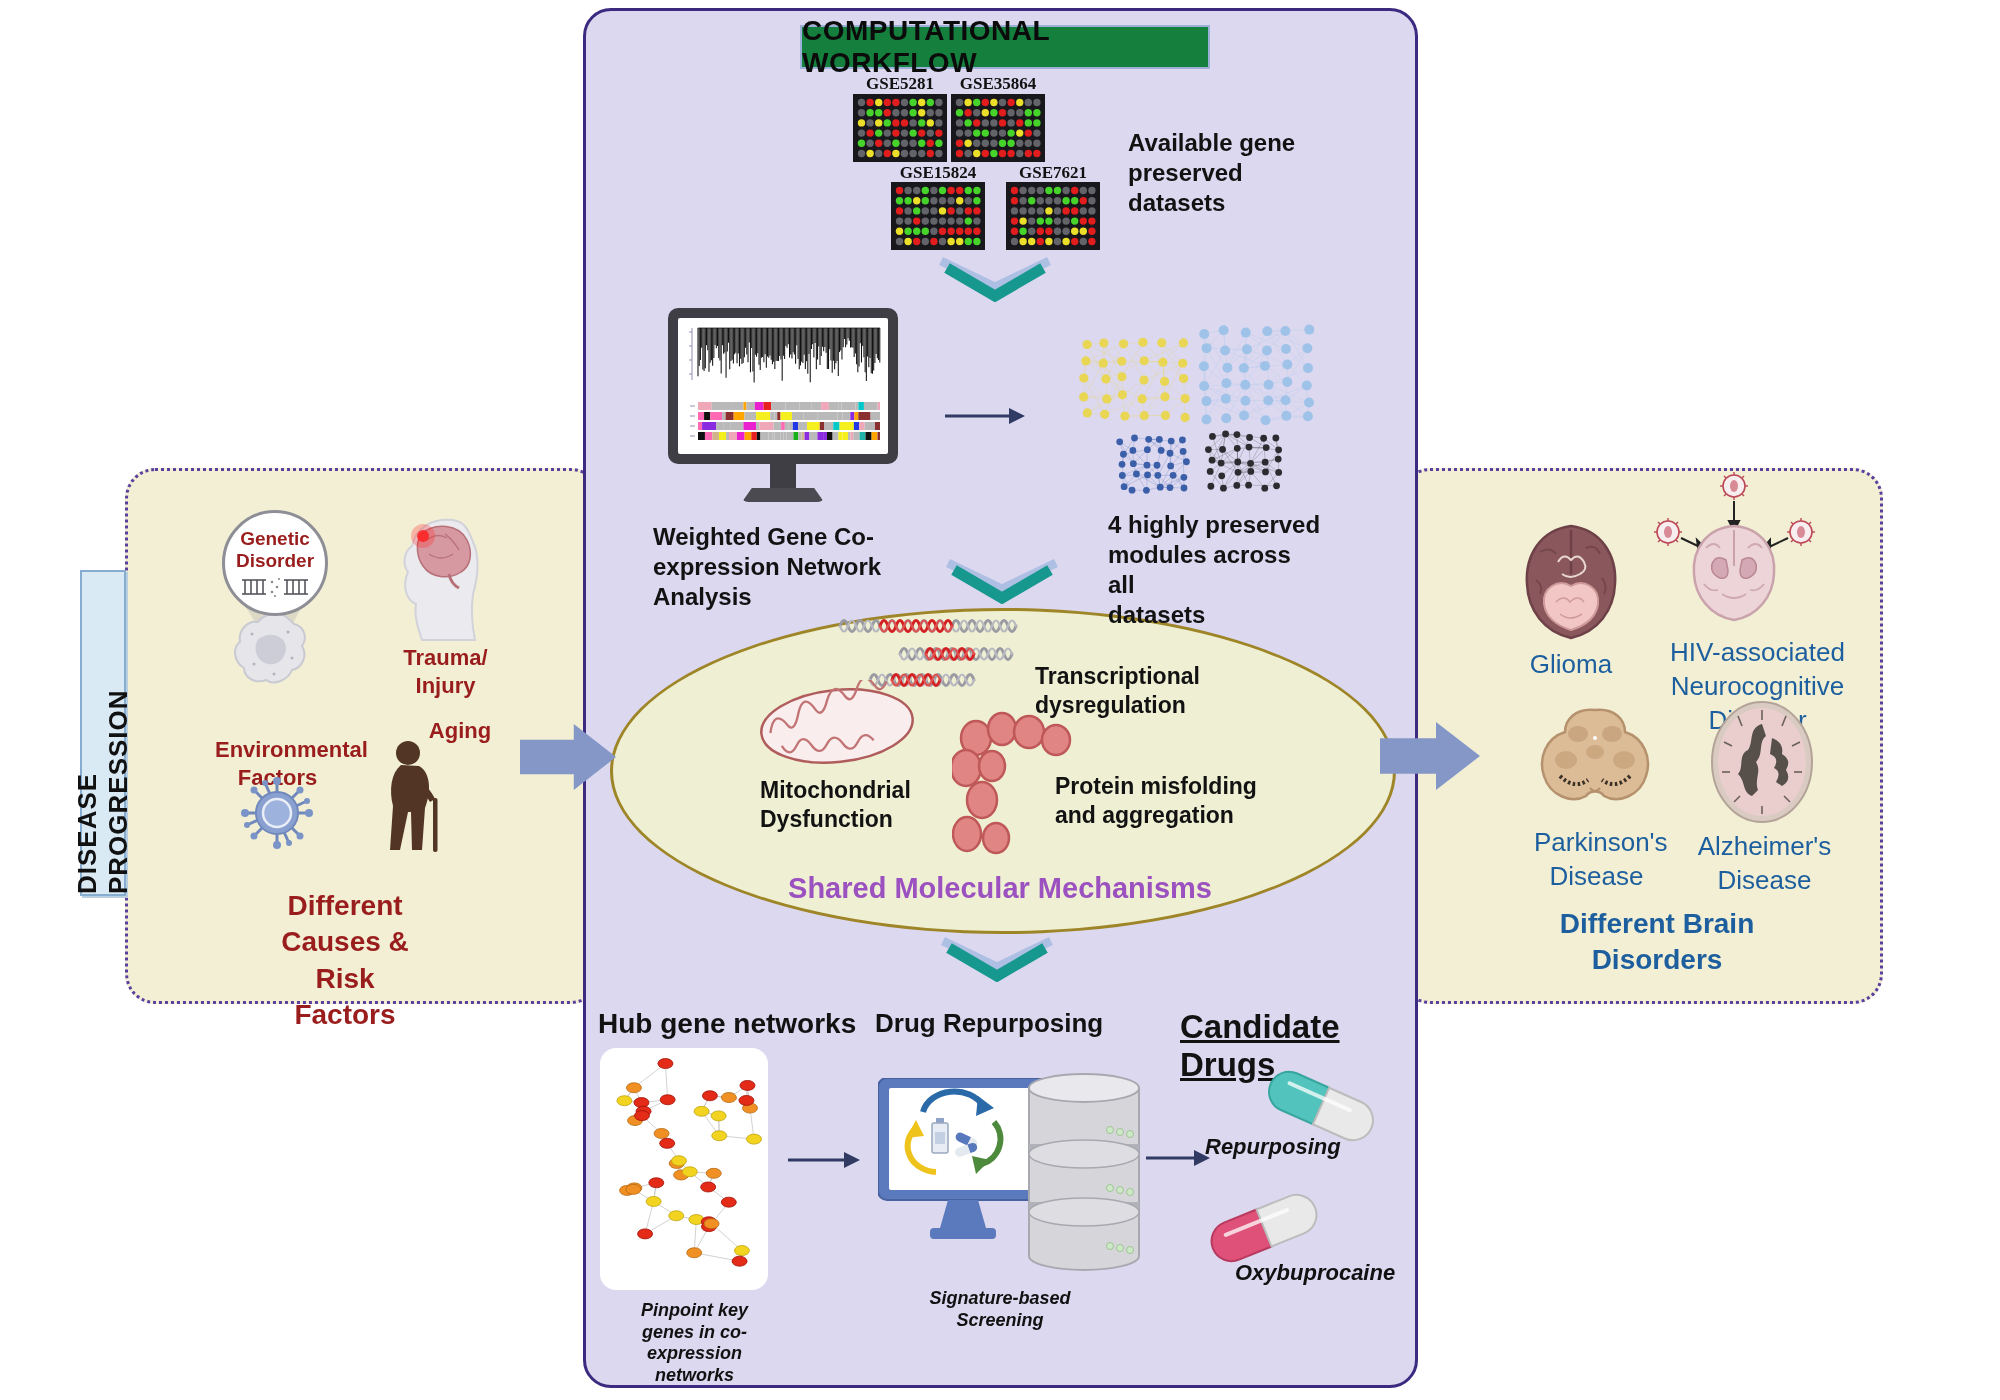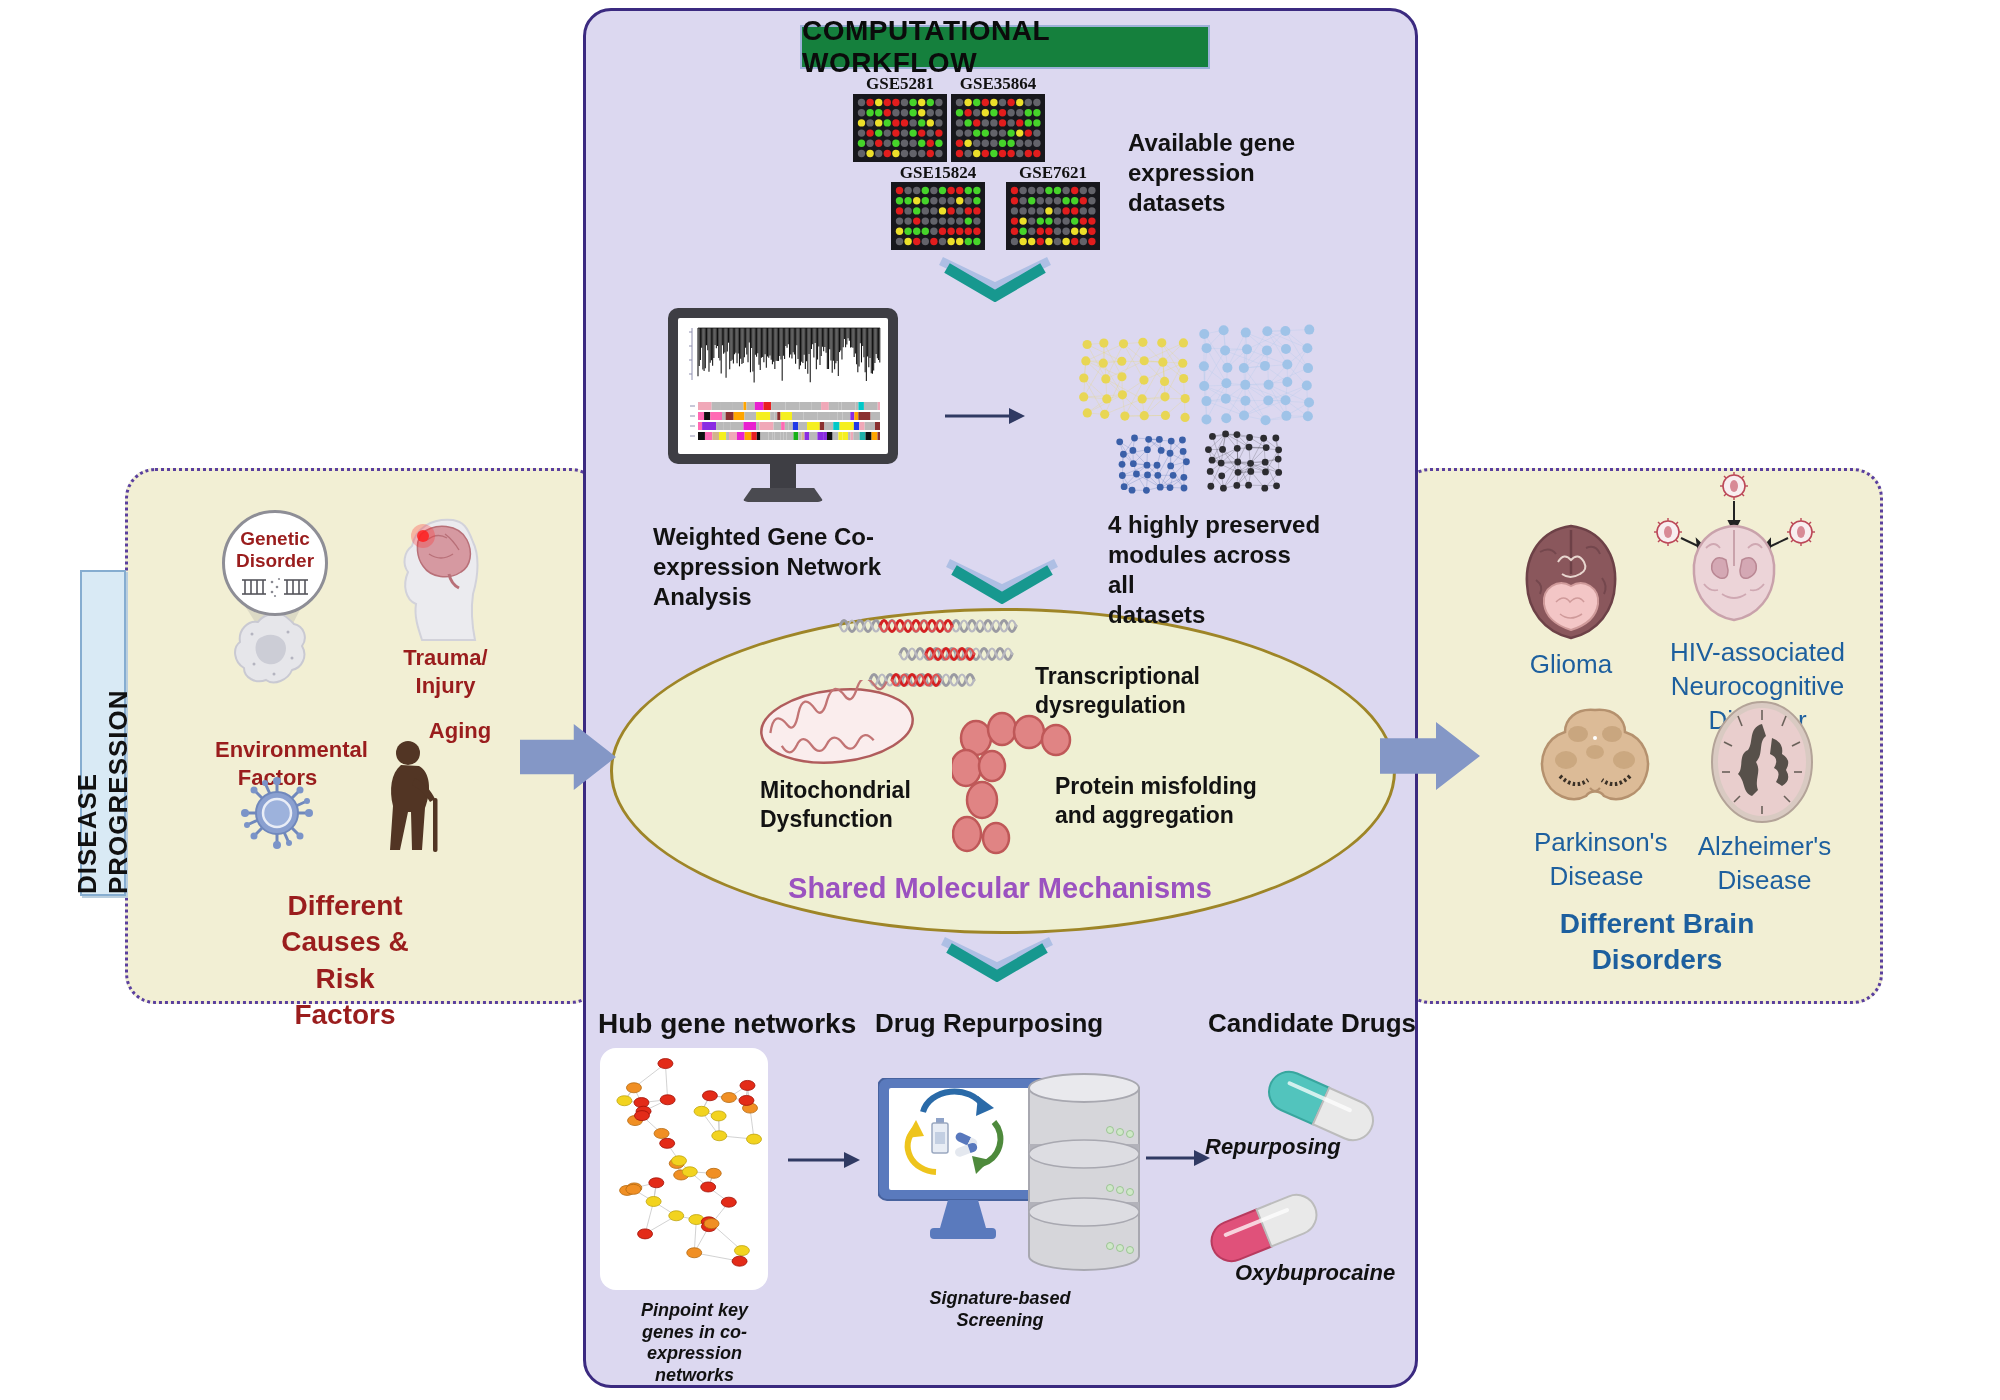--- a/index.html
+++ b/index.html
@@ -317,21 +317,21 @@
         <circle cx="42.9" cy="59.5" r="3.7" fill="#ecdf2a"></circle>
         <circle cx="51.5" cy="59.5" r="3.7" fill="#63636a"></circle>
         <circle cx="60.099999999999994" cy="59.5" r="3.7" fill="#ecdf2a"></circle>
         <circle cx="68.69999999999999" cy="59.5" r="3.7" fill="#e21d1d"></circle>
         <circle cx="77.3" cy="59.5" r="3.7" fill="#63636a"></circle>
         <circle cx="85.89999999999999" cy="59.5" r="3.7" fill="#e21d1d"></circle>
       </svg>
     </div>
 
   <div class="abs bold-black pre z4" style="left:1128px;top:128px;width:180px;font-size:24px;line-height:1.25;">Available gene
-expression
+preserved
 datasets</div>
 
   <div class="abs z4" style="left:933px;top:256px;">
     <svg width="124" height="46" viewBox="0 0 124 46">
       <polyline points="8,5 62,31 116,5" fill="none" stroke="#aebfe4" stroke-width="9"></polyline>
       <polyline points="14,12 62,40 110,12" fill="none" stroke="#17988f" stroke-width="11"></polyline>
     </svg>
   </div>
 
   <div class="abs" id="wg-monitor">
@@ -1545,21 +1545,21 @@
   <div class="abs cap-italic pre z4" style="left:895px;top:1288px;width:210px;text-align:center;">Signature-based
 Screening</div>
 
   <div class="abs z4" style="left:1146px;top:1148px;">
     <svg width="64" height="20" viewBox="0 0 64 20">
       <line x1="0" y1="10" x2="48" y2="10" stroke="#303a63" stroke-width="3"></line>
       <polygon points="48,2 64,10 48,18" fill="#303a63"></polygon>
     </svg>
   </div>
 
-  <div class="abs bold-black z4" style="left:1208px;top:1008px;width:230px;font-size:26px;">Candidate Drugs</div>
+  <div class="abs bold-black z4" style="left:1180px;top:1008px;width:230px;font-size:33px;text-decoration:underline;">Candidate Drugs</div>
 
   <div class="abs z4" style="left:1256px;top:1062px;">
     <svg width="130" height="92" viewBox="0 0 130 92">
       <g transform="translate(65,44) rotate(24)">
         <path d="M0,-20 H-35 A20,20 0 0 0 -35,20 H0 Z" fill="#52c4bd" stroke="#38a69e" stroke-width="2"></path>
         <path d="M0,-20 H35 A20,20 0 0 1 35,20 H0 Z" fill="#e9e9e9" stroke="#bcbcbc" stroke-width="2"></path>
         <line x1="-38" y1="-8" x2="28" y2="-8" stroke="#ffffff" stroke-width="4" stroke-linecap="round" opacity=".75"></line>
       </g>
     </svg>
   </div>

